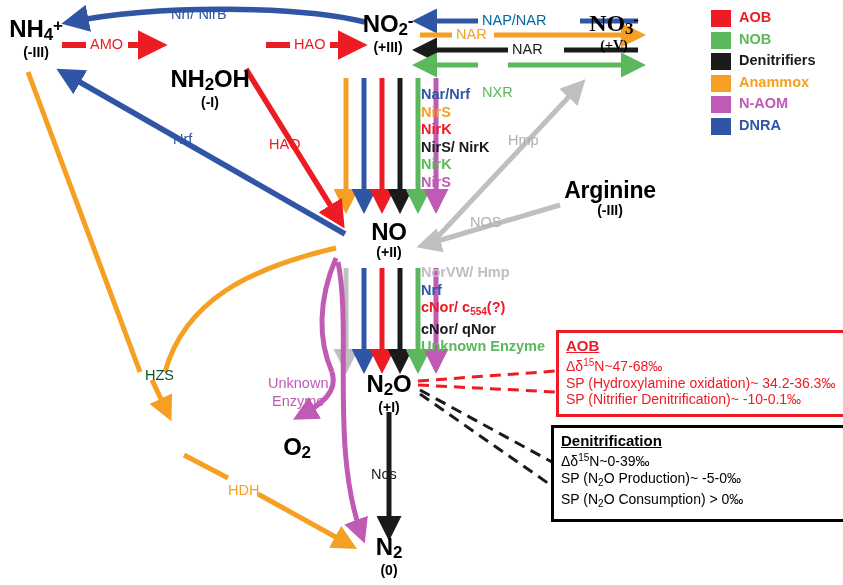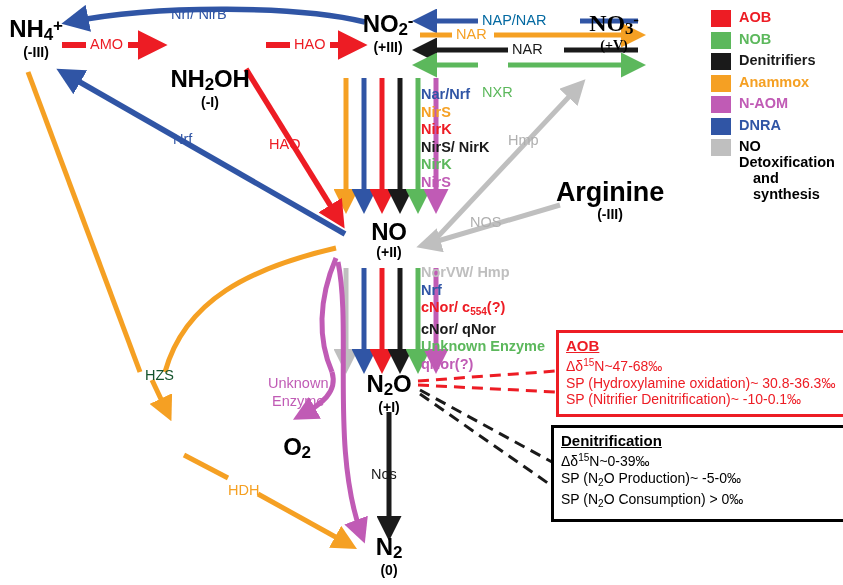--- a/index.html
+++ b/index.html
@@ -148,21 +148,21 @@
     <div class="ox">(+I)</div>
   </div>
   <div class="node" style="left:349px;top:534px;width:80px;">
     <div class="formula">N<sub>2</sub></div>
     <div class="ox">(0)</div>
   </div>
   <div class="node" style="left:262px;top:434px;width:70px;">
     <div class="formula">O<sub>2</sub></div>
   </div>
   <div class="node" style="left:540px;top:178px;width:140px;">
-    <div class="formula" style="font-size:27px;">Arginine</div>
+    <div class="formula" style="font-size:23px;">Arginine</div>
     <div class="ox">(-III)</div>
   </div>
 
   <div class="elabel thin" style="left:171px;top:6px;color:#3055A5;">Nrf/ NirB</div>
   <div class="elabel thin" style="left:90px;top:36px;color:#ED1C24;">AMO</div>
   <div class="elabel thin" style="left:294px;top:36px;color:#ED1C24;">HAO</div>
 
   <div class="elabel thin" style="left:482px;top:12px;color:#0369a1;">NAP/NAR</div>
   <div class="elabel thin" style="left:456px;top:26px;color:#F5A023;">NAR</div>
   <div class="elabel thin" style="left:512px;top:41px;color:#1A1A1A;">NAR</div>
@@ -189,21 +189,20 @@
     <div style="color: rgb(92, 184, 92);">NirK</div>
     <div style="color: rgb(192, 91, 181);">NirS</div>
   </div>
 
   <div class="enzcol" style="left:421px;top:264px;">
     <div style="color: rgb(191, 191, 191);">NorVW/ Hmp</div>
     <div style="color: rgb(48, 85, 165);">Nrf</div>
     <div style="color: rgb(237, 28, 36);">cNor/ c<sub>554</sub>(?)</div>
     <div style="color: rgb(26, 26, 26);">cNor/ qNor</div>
     <div style="color: rgb(92, 184, 92);">Unknown Enzyme</div>
-    <div style="color: rgb(192, 91, 181);">qNor(?)</div>
   </div>
 
   <div id="legend">
     <div class="lgrow">
       <div class="swatch" style="background: rgb(237, 28, 36);"></div>
       <div class="lgtext" style="color: rgb(237, 28, 36);">AOB</div>
     </div>
     <div class="lgrow">
       <div class="swatch" style="background: rgb(92, 184, 92);"></div>
       <div class="lgtext" style="color: rgb(92, 184, 92);">NOB</div>
@@ -216,34 +215,27 @@
       <div class="swatch" style="background: rgb(245, 160, 35);"></div>
       <div class="lgtext" style="color: rgb(245, 160, 35);">Anammox</div>
     </div>
     <div class="lgrow">
       <div class="swatch" style="background: rgb(192, 91, 181);"></div>
       <div class="lgtext" style="color: rgb(192, 91, 181);">N-AOM</div>
     </div>
     <div class="lgrow">
       <div class="swatch" style="background: rgb(48, 85, 165);"></div>
       <div class="lgtext" style="color: rgb(48, 85, 165);">DNRA</div>
-    </div>
-    <div class="lgrow">
-      <div class="swatch" style="background: rgb(191, 191, 191);"></div>
-      <div>
-        <div class="lgtext">NO Detoxification</div>
-        <div class="lgtext" style="margin-left:14px;">and synthesis</div>
-      </div>
     </div>
   </div>
 
   <div class="ibox" style="left:556px;top:330px;width:272px;border-color:#ED1C24;color:#ED1C24;">
     <div class="ititle">AOB</div>
     <div class="iline">Δδ<sup>15</sup>N~47-68‰</div>
-    <div class="iline">SP (Hydroxylamine oxidation)~ 30.8-36.3‰</div>
+    <div class="iline">SP (Hydroxylamine oxidation)~ 34.2-36.3‰</div>
     <div class="iline">SP (Nitrifier Denitrification)~ -10-0.1‰</div>
   </div>
 
   <div class="ibox" style="left:551px;top:425px;width:277px;border-color:#000;color:#000;">
     <div class="ititle">Denitrification</div>
     <div class="iline">Δδ<sup>15</sup>N~0-39‰</div>
     <div class="iline">SP (N<sub>2</sub>O Production)~ -5-0‰</div>
     <div class="iline">SP (N<sub>2</sub>O Consumption) &gt; 0‰</div>
   </div>
 

